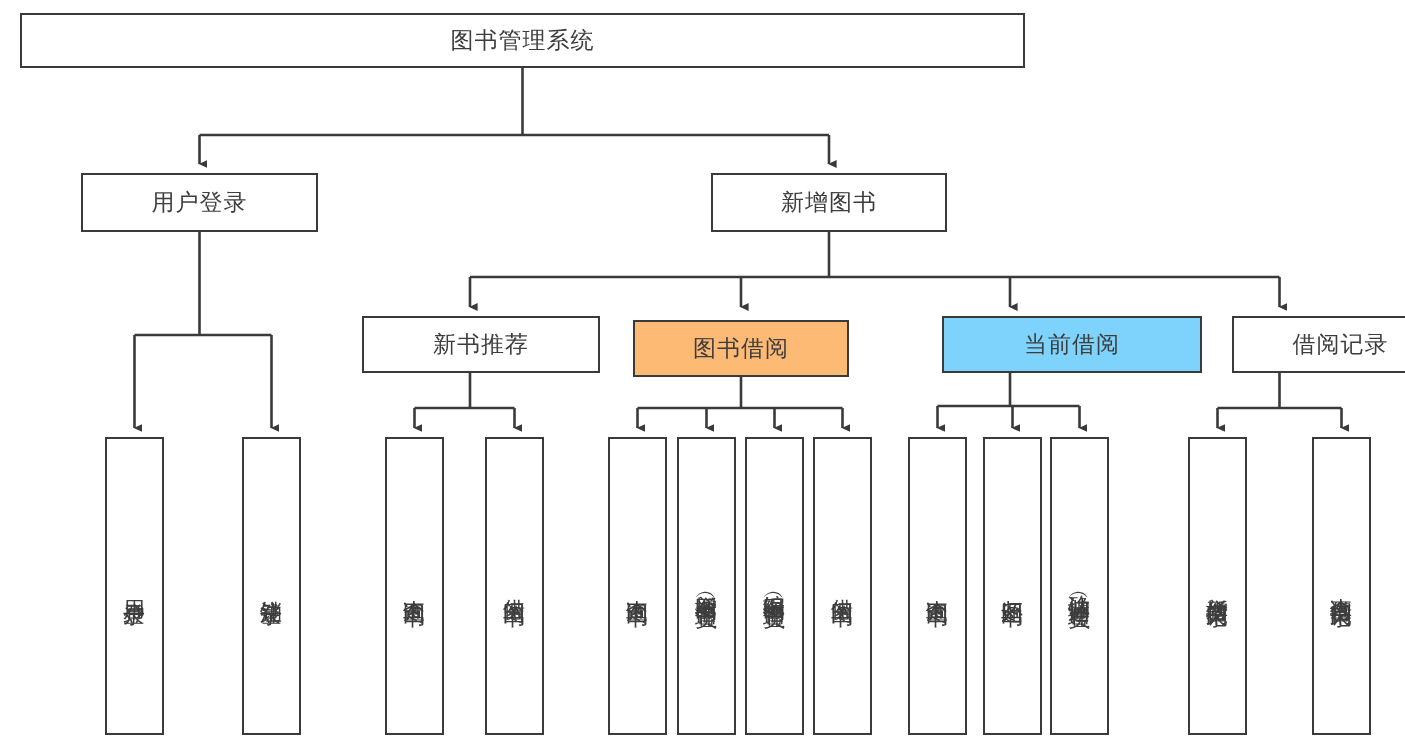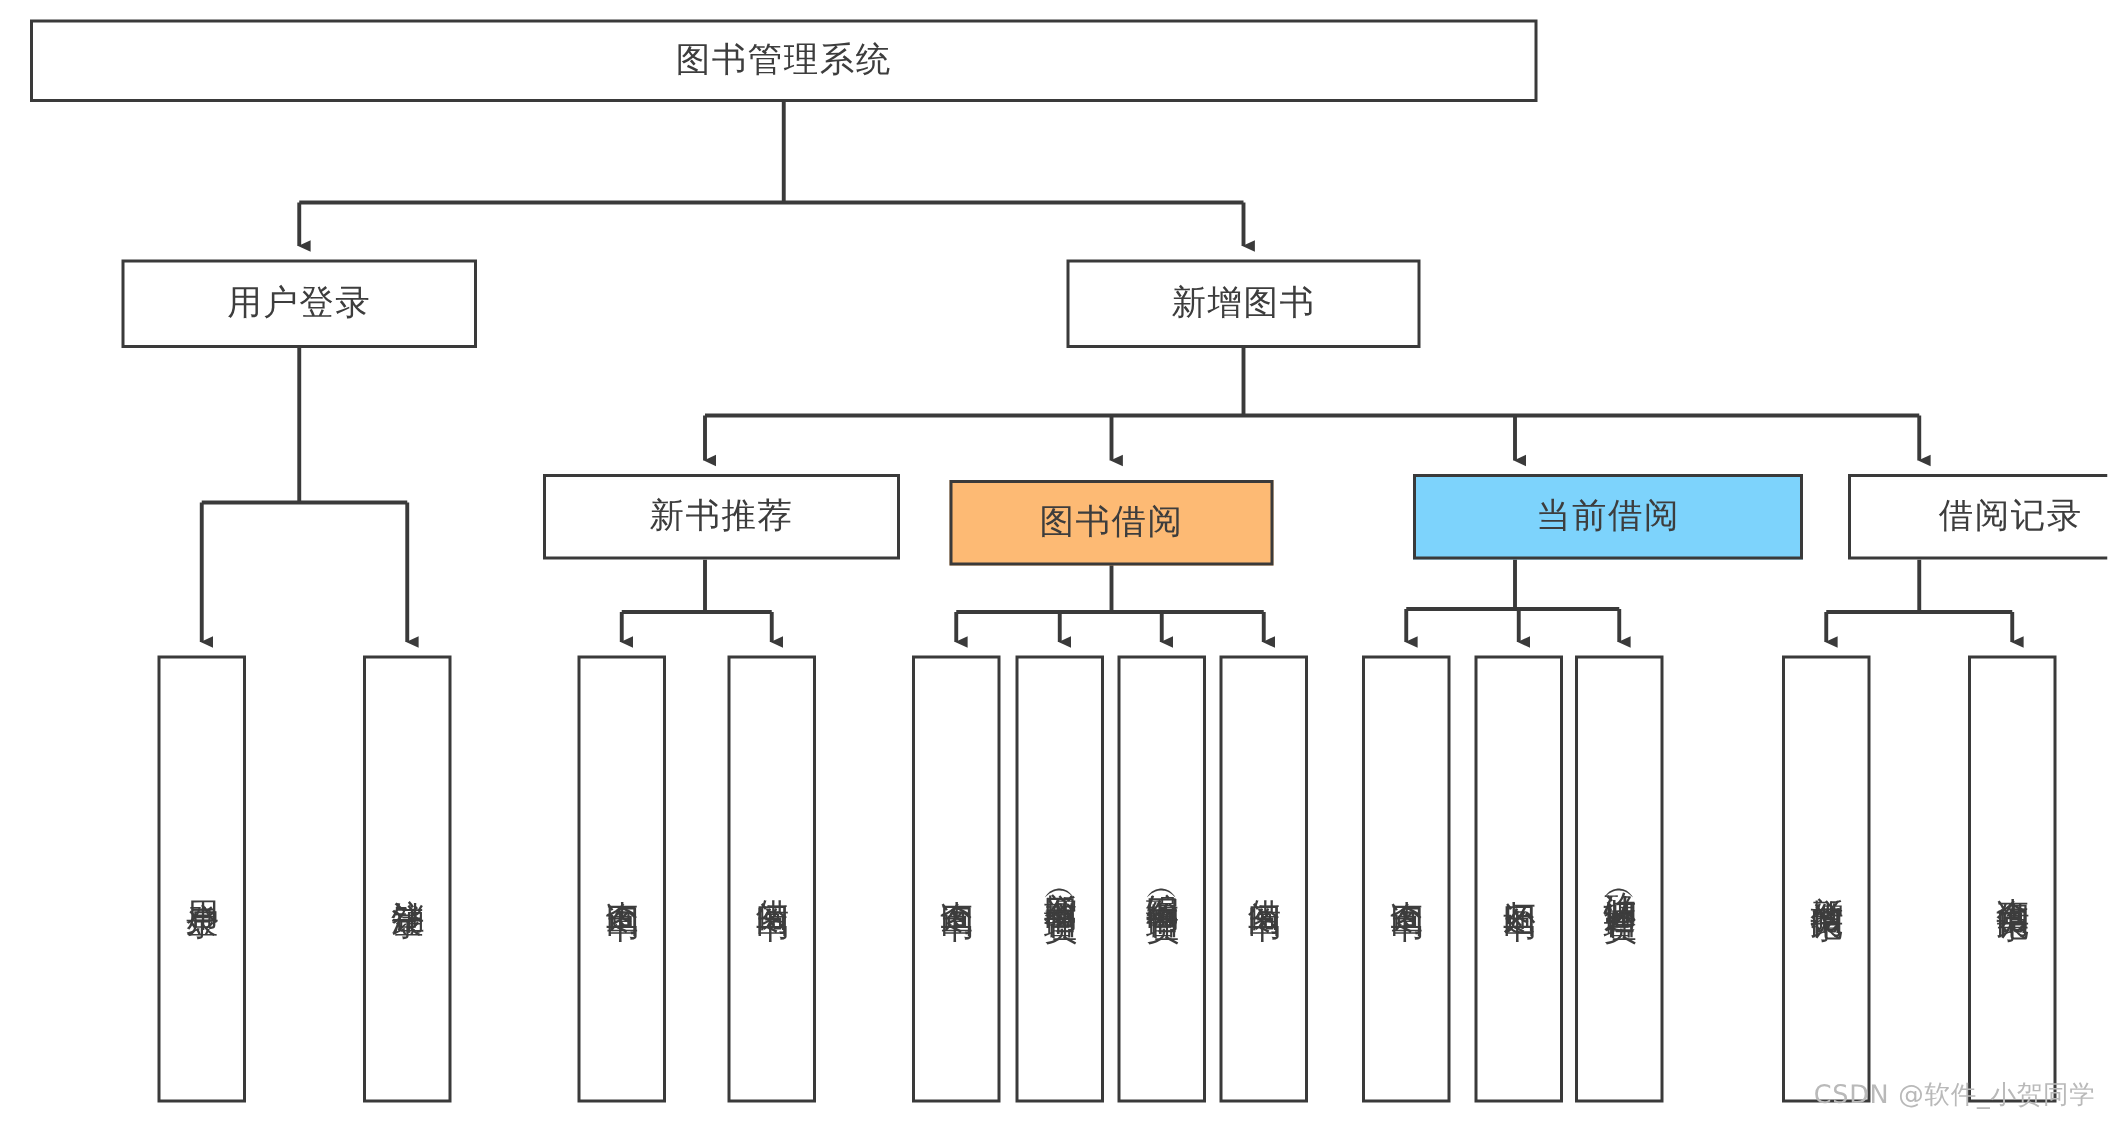--- a/index.html
+++ b/index.html
@@ -173,15 +173,14 @@
         <span class="node-label">确认归还（管理员）</span>
       </div>
       <div class="node vertical" style="left: 1188px; top: 437px; width: 59px; height: 298px; border-color: rgb(58, 58, 58); background: rgb(255, 255, 255); color: rgb(61, 61, 61);">
         <span class="node-label">新增借阅记录</span>
       </div>
       <div class="node vertical" style="left: 1312px; top: 437px; width: 59px; height: 298px; border-color: rgb(58, 58, 58); background: rgb(255, 255, 255); color: rgb(61, 61, 61);">
         <span class="node-label">查询借阅记录</span>
       </div>
     </div>
 
-  <div id="watermark">CSDN @软件_小贺同学</div>
 
 </div>
 
 </body></html>

